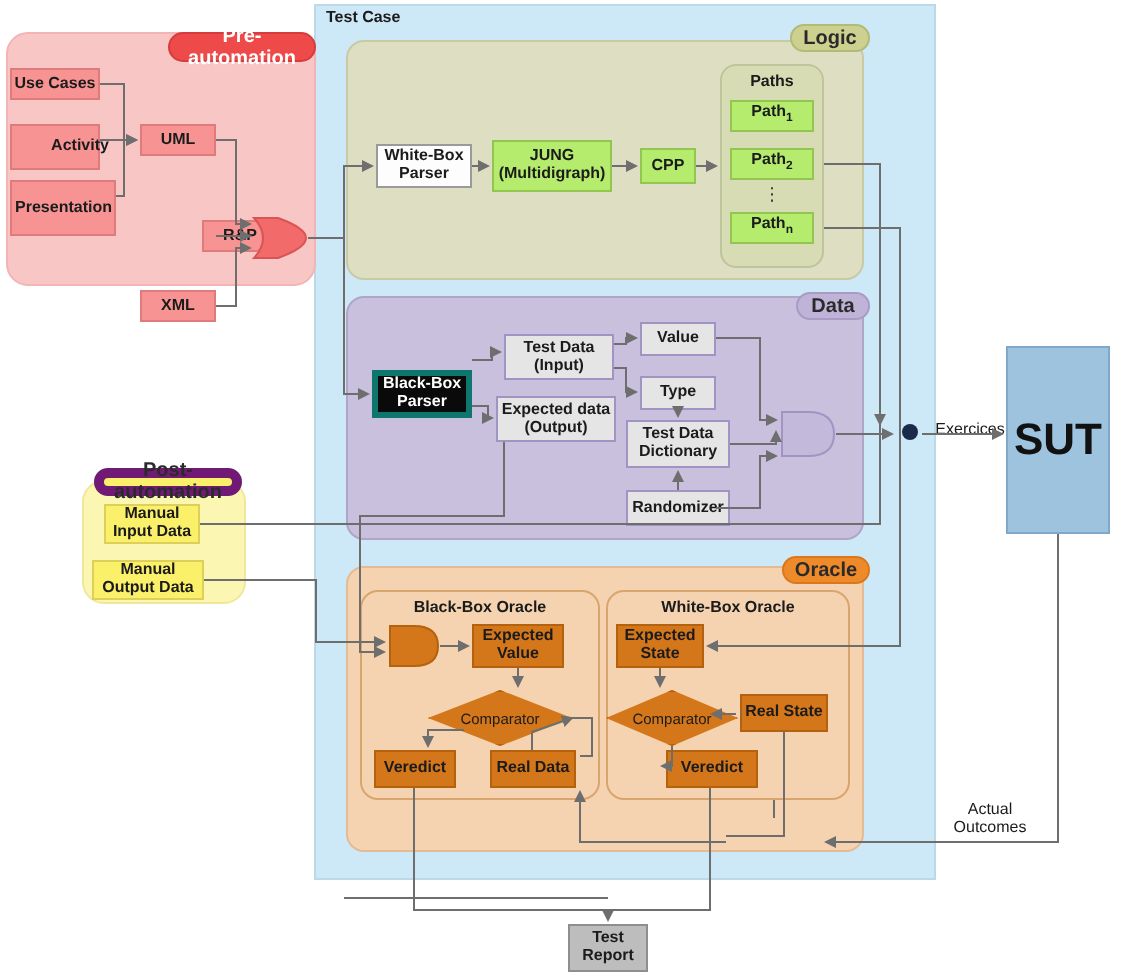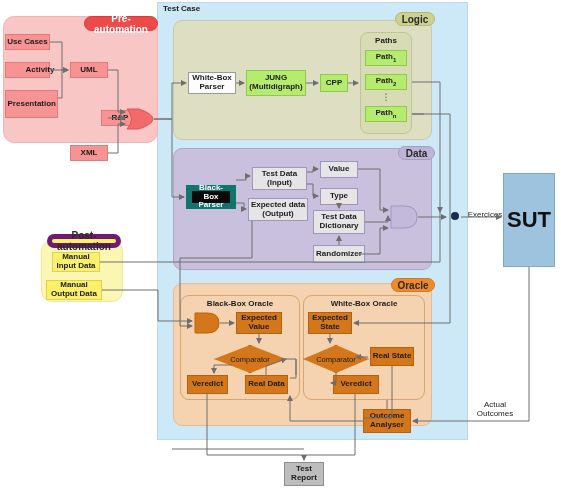--- a/index.html
+++ b/index.html
@@ -27,21 +27,21 @@
   .pill-data{background:#bfb3d8;border:1px solid #a89bc4;}
   .pill-oracle{background:#ee8a2a;border:1px solid #d9781c;color:#2a2a2a;}
 
   
   .box{display:flex;align-items:center;justify-content:center;text-align:center;
        font-size:8px;line-height:1.12;color:#1b1b1b;padding:1px;font-weight:bold;}
   .b-pink{background:#f79393;border:1px solid #e07b7b;}
   .b-white{background:#fdfdfd;border:1px solid #9a9a9a;}
   .b-green{background:#b6ec6d;border:1px solid #93c551;}
   .b-purple{background:#e5e5e5;border:1px solid #a294c2;}
-  .b-black{background:#0a0a0a;color:#ffffff;font-weight:bold;border:6px solid #0f766e;}
+  .b-black{background:#0a0a0a;color:#ffffff;font-weight:bold;border:3px solid #0f766e;}
   .b-orange{background:#d4761a;border:1px solid #b5620f;color:#1b1b1b;}
   .b-yellowbox{background:#fbf06a;border:1px solid #ddd05a;}
   .b-grey{background:#bdbdbd;border:1px solid #8e8e8e;}
   .b-sut{background:#9dc3df;border:1px solid #7fa9c9;font-size:22px;color:#111;}
 
   .grouptitle{font-size:8px;font-weight:bold;color:#1b1b1b;text-align:center;}
   .vdots{font-size:9px;color:#333;text-align:center;letter-spacing:0;}
 
   
   .diamond-wrap{display:flex;align-items:center;justify-content:center;}
@@ -62,21 +62,21 @@
 
   <div class="abs panel-testcase" style="left:157px;top:2px;width:311px;height:438px;"></div>
   <div class="abs grouptitle" style="left:163px;top:4px;width:70px;text-align:left;">Test Case</div>
 
   <div class="abs p-pre" style="left:3px;top:16px;width:155px;height:127px;"></div>
   <div class="abs pill pill-red" style="left:84px;top:16px;width:74px;height:15px;">Pre-automation</div>
 
   <div class="abs box b-pink" style="left:5px;top:34px;width:45px;height:16px;">
       <span>Use Cases</span>
     </div>
-  <div class="abs box b-pink" style="left:5px;top:62px;width:45px;height:16px;padding-left:26px;">
+  <div class="abs box b-pink" style="left:5px;top:62px;width:45px;height:23px;padding-left:26px;">
       <span>Activity</span>
     </div>
   <div class="abs box b-pink" style="left:5px;top:90px;width:53px;height:28px;justify-content:flex-end;">
       <span>Presentation</span>
     </div>
   <div class="abs box b-pink" style="left:70px;top:62px;width:38px;height:16px;">
       <span>UML</span>
     </div>
   <div class="abs box b-pink" style="left:70px;top:110px;width:38px;height:16px;margin-left:31px;">
       <span>R&amp;P</span>
@@ -191,23 +191,20 @@
         <div class="txt">Comparator</div>
       </div>
   </div>
   <div class="abs box b-orange" style="left:370px;top:347px;width:44px;height:19px;">
       <span>Real State</span>
     </div>
   <div class="abs box b-orange" style="left:333px;top:375px;width:46px;height:19px;">
       <span>Veredict</span>
     </div>
 
-  <div class="abs box b-orange" style="left:363px;top:409px;width:48px;height:24px;">
-      <span id="oa">Outcome<br>Analyser</span>
-    </div>
 
   <div class="abs box b-sut" style="left:503px;top:173px;width:52px;height:94px;">
       <span>SUT</span>
     </div>
   <div class="abs box b-grey" style="left:284px;top:462px;width:40px;height:24px;">
       <span id="tr">Test<br>Report</span>
     </div>
 
   <div class="abs txtlbl" style="left:463px;top:210px;width:44px;">Exercices</div>
   <div class="abs txtlbl" id="ao" style="left:466px;top:400px;width:58px;">Actual<br>Outcomes</div>

